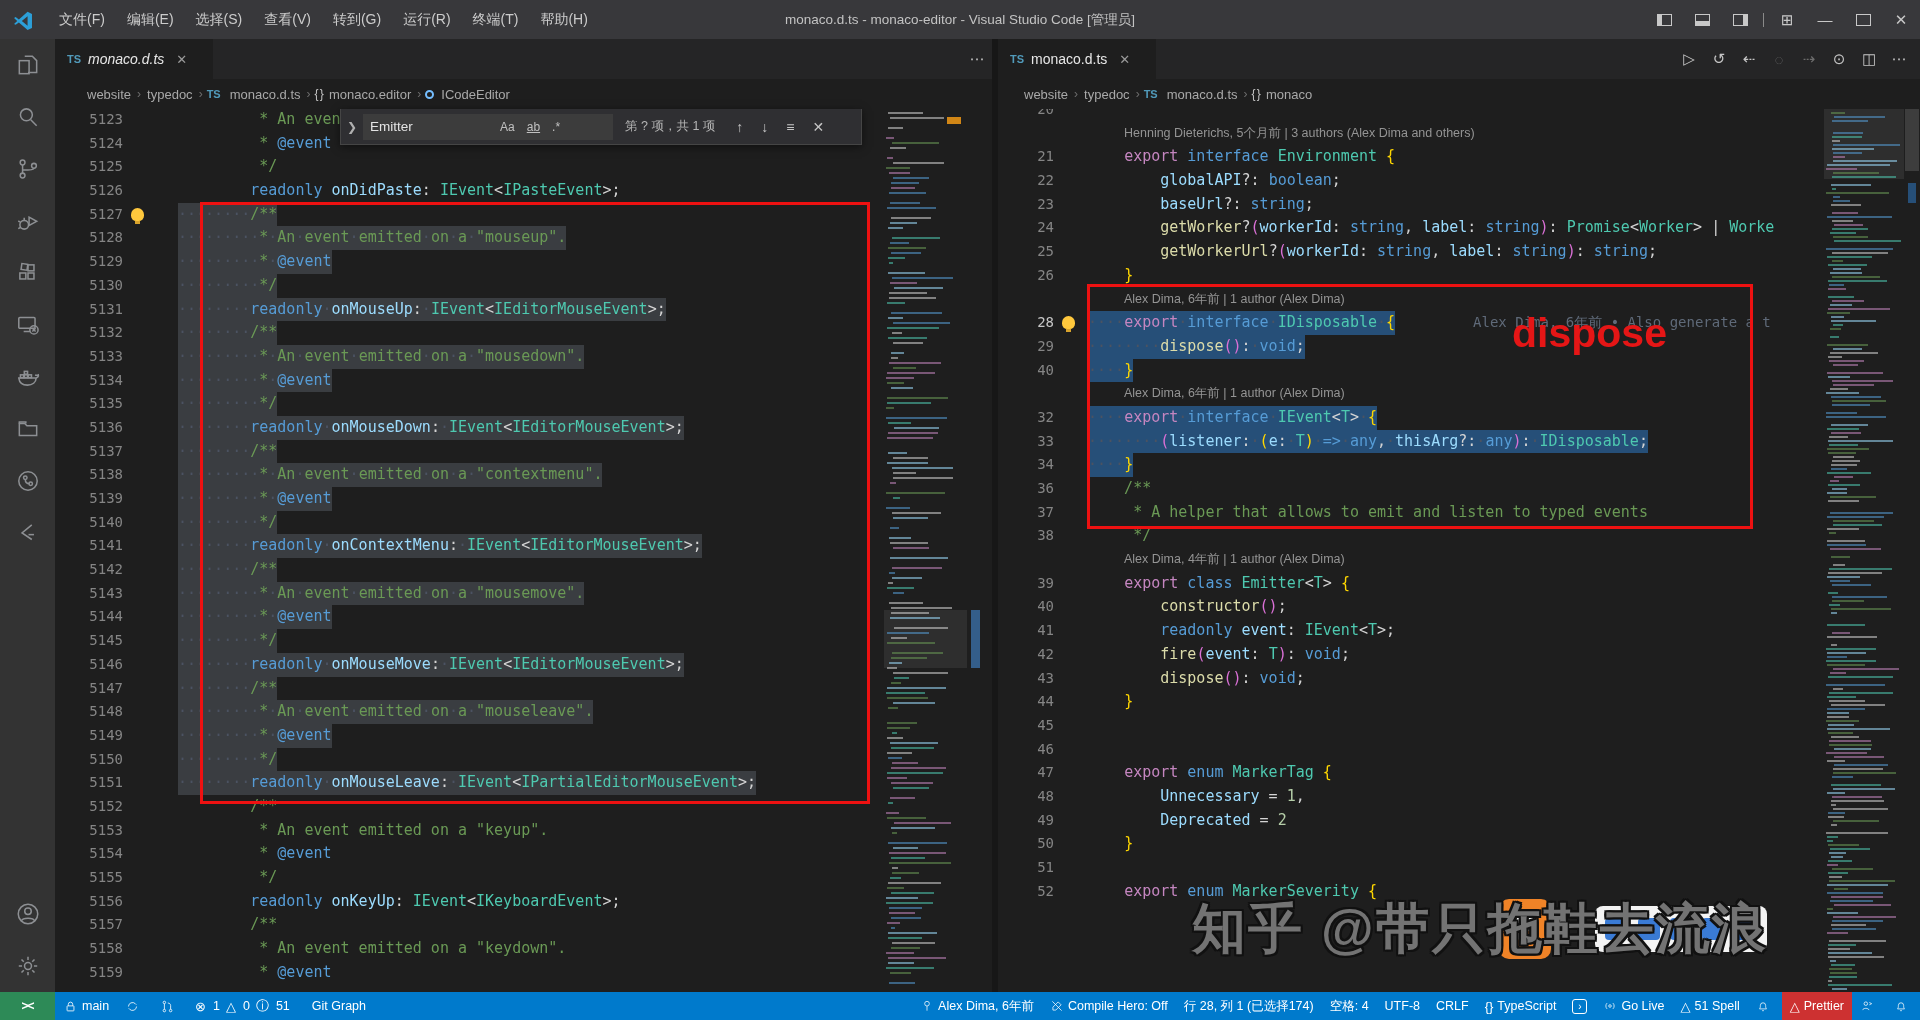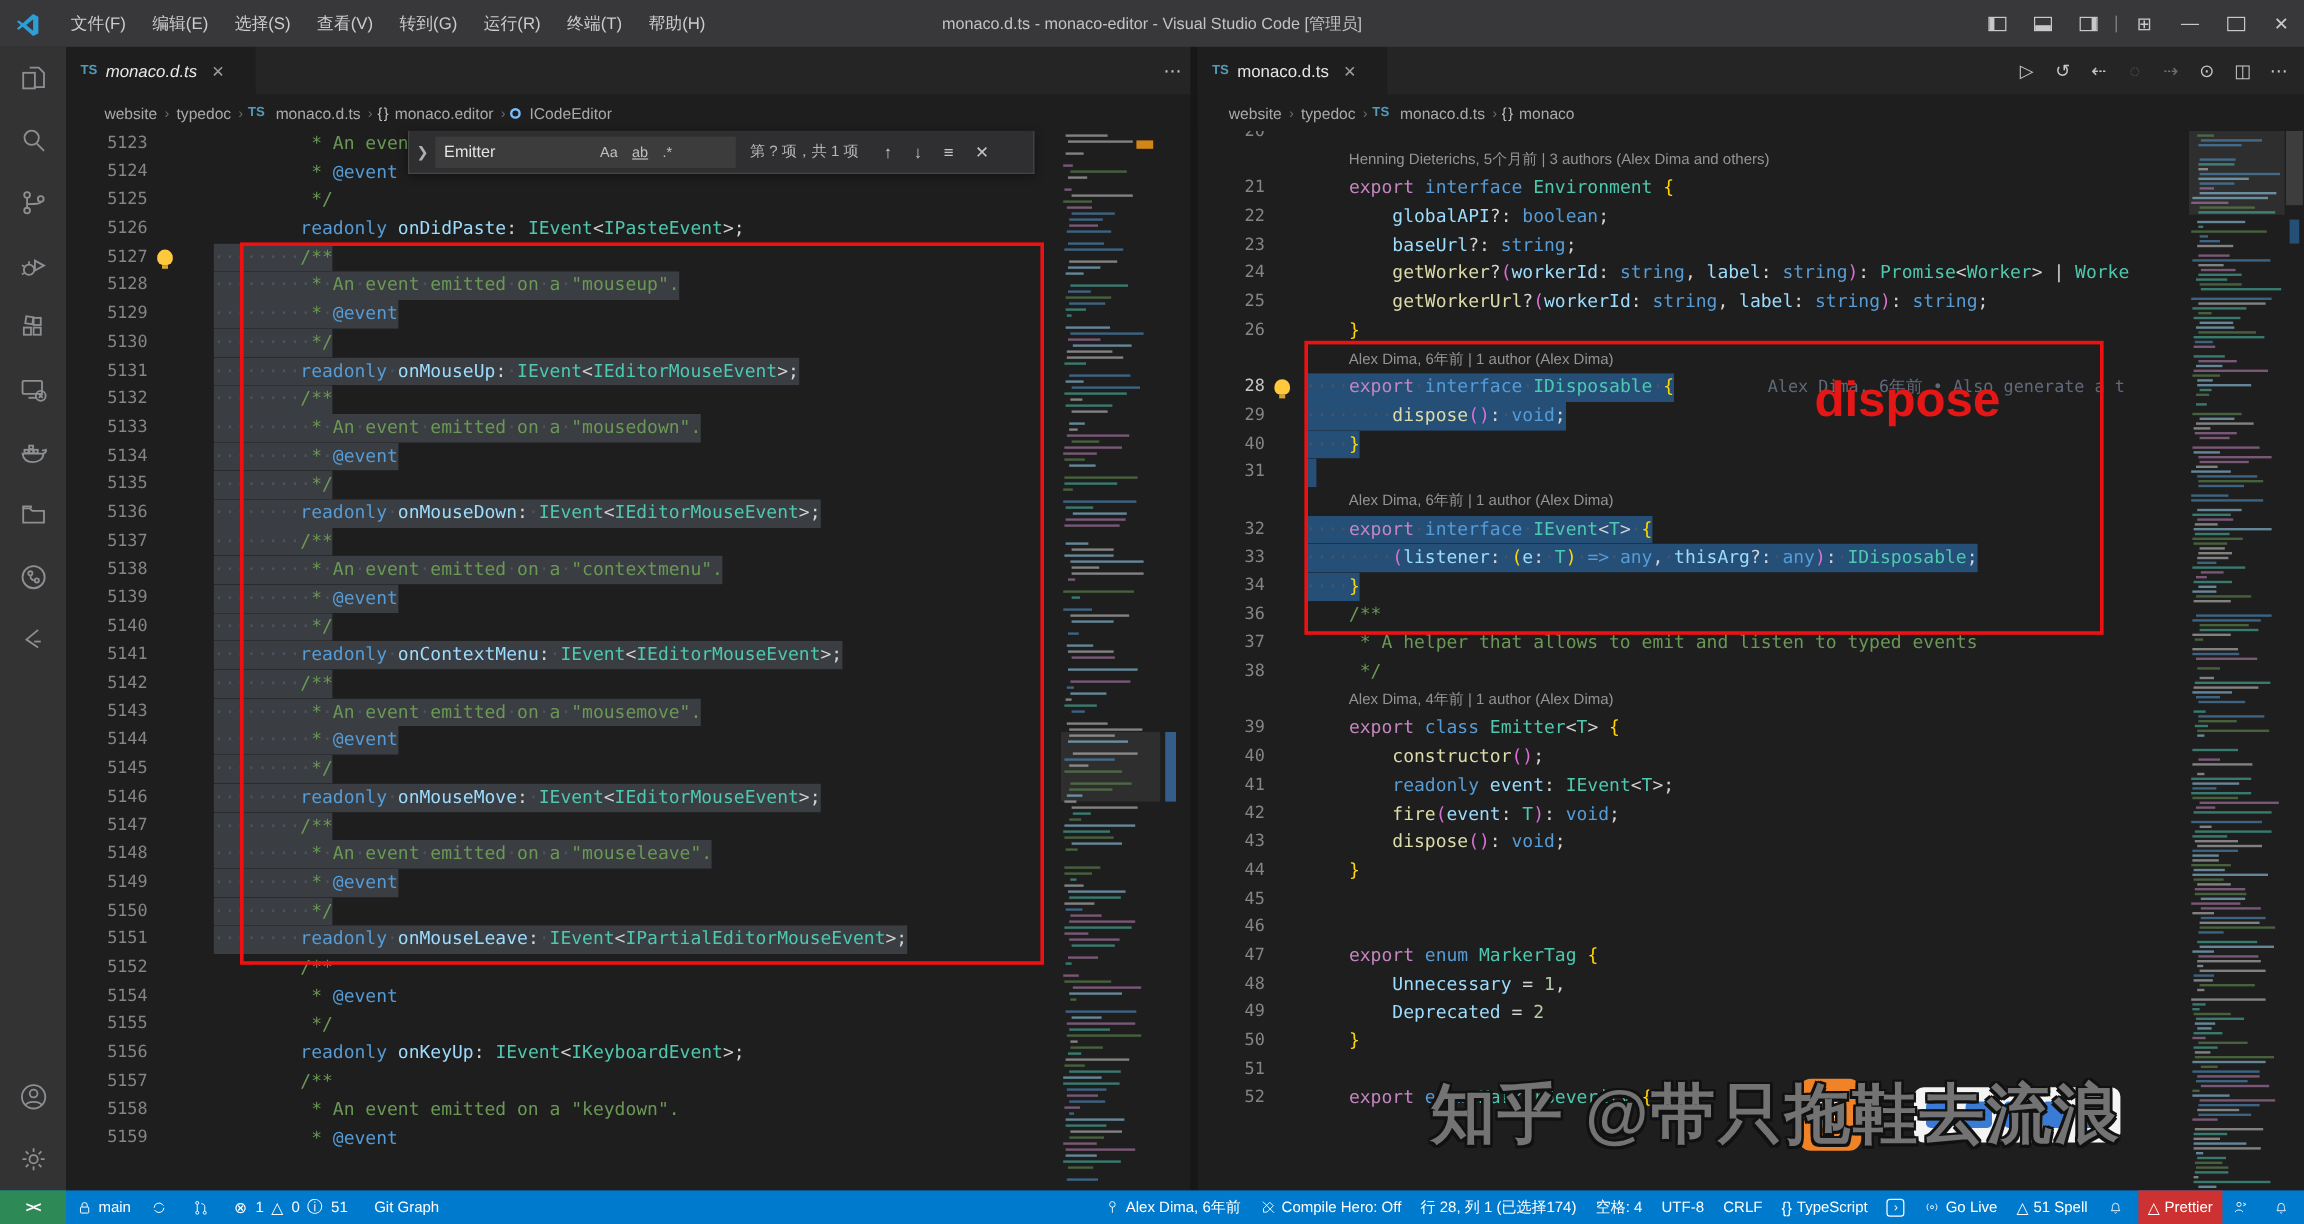--- a/index.html
+++ b/index.html
@@ -321,20 +321,21 @@
         <div class="crow sel"><span class="ln">5143</span><span class="gut"></span><span class="code"><span class="selwrap"><span class="dt">·········</span><span class="tk c">*</span><span class="dt">·</span><span class="tk c">An</span><span class="dt">·</span><span class="tk c">event</span><span class="dt">·</span><span class="tk c">emitted</span><span class="dt">·</span><span class="tk c">on</span><span class="dt">·</span><span class="tk c">a</span><span class="dt">·</span><span class="tk c">"mousemove".</span></span></span></div>
         <div class="crow sel"><span class="ln">5144</span><span class="gut"></span><span class="code"><span class="selwrap"><span class="dt">·········</span><span class="tk c">*</span><span class="dt">·</span><span class="tk b">@event</span></span></span></div>
         <div class="crow sel"><span class="ln">5145</span><span class="gut"></span><span class="code"><span class="selwrap"><span class="dt">·········</span><span class="tk c">*/</span></span></span></div>
         <div class="crow sel"><span class="ln">5146</span><span class="gut"></span><span class="code"><span class="selwrap"><span class="dt">········</span><span class="tk b">readonly</span><span class="dt">·</span><span class="tk p">onMouseMove</span><span class="tk d">:</span><span class="dt">·</span><span class="tk t">IEvent</span><span class="tk d">&lt;</span><span class="tk t">IEditorMouseEvent</span><span class="tk d">&gt;;</span></span></span></div>
         <div class="crow sel"><span class="ln">5147</span><span class="gut"></span><span class="code"><span class="selwrap"><span class="dt">········</span><span class="tk c">/**</span></span></span></div>
         <div class="crow sel"><span class="ln">5148</span><span class="gut"></span><span class="code"><span class="selwrap"><span class="dt">·········</span><span class="tk c">*</span><span class="dt">·</span><span class="tk c">An</span><span class="dt">·</span><span class="tk c">event</span><span class="dt">·</span><span class="tk c">emitted</span><span class="dt">·</span><span class="tk c">on</span><span class="dt">·</span><span class="tk c">a</span><span class="dt">·</span><span class="tk c">"mouseleave".</span></span></span></div>
         <div class="crow sel"><span class="ln">5149</span><span class="gut"></span><span class="code"><span class="selwrap"><span class="dt">·········</span><span class="tk c">*</span><span class="dt">·</span><span class="tk b">@event</span></span></span></div>
         <div class="crow sel"><span class="ln">5150</span><span class="gut"></span><span class="code"><span class="selwrap"><span class="dt">·········</span><span class="tk c">*/</span></span></span></div>
         <div class="crow sel"><span class="ln">5151</span><span class="gut"></span><span class="code"><span class="selwrap"><span class="dt">········</span><span class="tk b">readonly</span><span class="dt">·</span><span class="tk p">onMouseLeave</span><span class="tk d">:</span><span class="dt">·</span><span class="tk t">IEvent</span><span class="tk d">&lt;</span><span class="tk t">IPartialEditorMouseEvent</span><span class="tk d">&gt;;</span></span></span></div>
         <div class="crow"><span class="ln">5152</span><span class="gut"></span><span class="code"><span class="selwrap"><span class="tk c">        /**</span></span></span></div>
+        <div class="crow"><span class="ln">5153</span><span class="gut"></span><span class="code"><span class="selwrap"><span class="tk c">         * An event emitted on a "keyup".</span></span></span></div>
         <div class="crow"><span class="ln">5154</span><span class="gut"></span><span class="code"><span class="selwrap"><span class="tk c">         * </span><span class="tk b">@event</span></span></span></div>
         <div class="crow"><span class="ln">5155</span><span class="gut"></span><span class="code"><span class="selwrap"><span class="tk c">         */</span></span></span></div>
         <div class="crow"><span class="ln">5156</span><span class="gut"></span><span class="code"><span class="selwrap"><span class="tk d">        </span><span class="tk b">readonly</span><span class="tk d"> </span><span class="tk p">onKeyUp</span><span class="tk d">: </span><span class="tk t">IEvent</span><span class="tk d">&lt;</span><span class="tk t">IKeyboardEvent</span><span class="tk d">&gt;;</span></span></span></div>
         <div class="crow"><span class="ln">5157</span><span class="gut"></span><span class="code"><span class="selwrap"><span class="tk c">        /**</span></span></span></div>
         <div class="crow"><span class="ln">5158</span><span class="gut"></span><span class="code"><span class="selwrap"><span class="tk c">         * An event emitted on a "keydown".</span></span></span></div>
         <div class="crow"><span class="ln">5159</span><span class="gut"></span><span class="code"><span class="selwrap"><span class="tk c">         * </span><span class="tk b">@event</span></span></span></div>
       </div>
     <div id="mmL" class="minimap">
       <div class="mmslider" style="left:0;right:0;top:501px;height:58px"></div>
       <div class="mark" style="right:6px;top:8px;width:14px;height:7px;background:#d18616"></div>
@@ -498,21 +499,20 @@
         <div class="crow"><span class="ln">21</span><span class="gut"></span><span class="code"><span class="selwrap"><span class="tk d">    </span><span class="tk k">export</span><span class="tk d"> </span><span class="tk b">interface</span><span class="tk d"> </span><span class="tk t">Environment</span><span class="tk d"> </span><span class="tk g">{</span></span></span></div>
         <div class="crow"><span class="ln">22</span><span class="gut"></span><span class="code"><span class="selwrap"><span class="tk d">        </span><span class="tk p">globalAPI</span><span class="tk d">?: </span><span class="tk b">boolean</span><span class="tk d">;</span></span></span></div>
         <div class="crow"><span class="ln">23</span><span class="gut"></span><span class="code"><span class="selwrap"><span class="tk d">        </span><span class="tk p">baseUrl</span><span class="tk d">?: </span><span class="tk b">string</span><span class="tk d">;</span></span></span></div>
         <div class="crow"><span class="ln">24</span><span class="gut"></span><span class="code"><span class="selwrap"><span class="tk d">        </span><span class="tk f">getWorker</span><span class="tk d">?</span><span class="tk m">(</span><span class="tk p">workerId</span><span class="tk d">: </span><span class="tk b">string</span><span class="tk d">, </span><span class="tk p">label</span><span class="tk d">: </span><span class="tk b">string</span><span class="tk m">)</span><span class="tk d">: </span><span class="tk t">Promise</span><span class="tk d">&lt;</span><span class="tk t">Worker</span><span class="tk d">&gt; | </span><span class="tk t">Worke</span></span></span></div>
         <div class="crow"><span class="ln">25</span><span class="gut"></span><span class="code"><span class="selwrap"><span class="tk d">        </span><span class="tk f">getWorkerUrl</span><span class="tk d">?</span><span class="tk m">(</span><span class="tk p">workerId</span><span class="tk d">: </span><span class="tk b">string</span><span class="tk d">, </span><span class="tk p">label</span><span class="tk d">: </span><span class="tk b">string</span><span class="tk m">)</span><span class="tk d">: </span><span class="tk b">string</span><span class="tk d">;</span></span></span></div>
         <div class="crow"><span class="ln">26</span><span class="gut"></span><span class="code"><span class="selwrap"><span class="tk d">    </span><span class="tk g">}</span></span></span></div>
         <div class="crow lensrow"><span class="lens">Alex Dima, 6年前 | 1 author (Alex Dima)</span></div>
         <div class="crow sel"><span class="ln act">28</span><span class="gut"><span class="bulb"></span></span><span class="code"><span class="selwrap"><span class="dt">····</span><span class="tk k">export</span><span class="dt">·</span><span class="tk b">interface</span><span class="dt">·</span><span class="tk t">IDisposable</span><span class="dt">·</span><span class="tk g">{</span></span><span class="blame">Alex Dima, 6年前 • Also generate a t</span></span></div>
         <div class="crow sel"><span class="ln">29</span><span class="gut"></span><span class="code"><span class="selwrap"><span class="dt">········</span><span class="tk f">dispose</span><span class="tk m">()</span><span class="tk d">:</span><span class="dt">·</span><span class="tk b">void</span><span class="tk d">;</span></span></span></div>
         <div class="crow sel"><span class="ln">40</span><span class="gut"></span><span class="code"><span class="selwrap"><span class="dt">····</span><span class="tk g">}</span></span></span></div>
-        <div class="crow sel"><span class="ln">31</span><span class="gut"></span><span class="code"><span class="selwrap emptysel"></span></span></div>
         <div class="crow lensrow"><span class="lens">Alex Dima, 6年前 | 1 author (Alex Dima)</span></div>
         <div class="crow sel"><span class="ln">32</span><span class="gut"></span><span class="code"><span class="selwrap"><span class="dt">····</span><span class="tk k">export</span><span class="dt">·</span><span class="tk b">interface</span><span class="dt">·</span><span class="tk t">IEvent</span><span class="tk d">&lt;</span><span class="tk t">T</span><span class="tk d">&gt;</span><span class="dt">·</span><span class="tk g">{</span></span></span></div>
         <div class="crow sel"><span class="ln">33</span><span class="gut"></span><span class="code"><span class="selwrap"><span class="dt">········</span><span class="tk m">(</span><span class="tk p">listener</span><span class="tk d">:</span><span class="dt">·</span><span class="tk g">(</span><span class="tk p">e</span><span class="tk d">:</span><span class="dt">·</span><span class="tk t">T</span><span class="tk g">)</span><span class="dt">·</span><span class="tk b">=&gt;</span><span class="dt">·</span><span class="tk b">any</span><span class="tk d">,</span><span class="dt">·</span><span class="tk p">thisArg</span><span class="tk d">?:</span><span class="dt">·</span><span class="tk b">any</span><span class="tk m">)</span><span class="tk d">:</span><span class="dt">·</span><span class="tk t">IDisposable</span><span class="tk d">;</span></span></span></div>
         <div class="crow sel"><span class="ln">34</span><span class="gut"></span><span class="code"><span class="selwrap"><span class="dt">····</span><span class="tk g">}</span></span></span></div>
         <div class="crow"><span class="ln">36</span><span class="gut"></span><span class="code"><span class="selwrap"><span class="tk c">    /**</span></span></span></div>
         <div class="crow"><span class="ln">37</span><span class="gut"></span><span class="code"><span class="selwrap"><span class="tk c">     * A helper that allows to emit and listen to typed events</span></span></span></div>
         <div class="crow"><span class="ln">38</span><span class="gut"></span><span class="code"><span class="selwrap"><span class="tk c">     */</span></span></span></div>
         <div class="crow lensrow"><span class="lens">Alex Dima, 4年前 | 1 author (Alex Dima)</span></div>
         <div class="crow"><span class="ln">39</span><span class="gut"></span><span class="code"><span class="selwrap"><span class="tk d">    </span><span class="tk k">export</span><span class="tk d"> </span><span class="tk b">class</span><span class="tk d"> </span><span class="tk t">Emitter</span><span class="tk d">&lt;</span><span class="tk t">T</span><span class="tk d">&gt; </span><span class="tk g">{</span></span></span></div>
         <div class="crow"><span class="ln">40</span><span class="gut"></span><span class="code"><span class="selwrap"><span class="tk d">        </span><span class="tk f">constructor</span><span class="tk m">()</span><span class="tk d">;</span></span></span></div>

